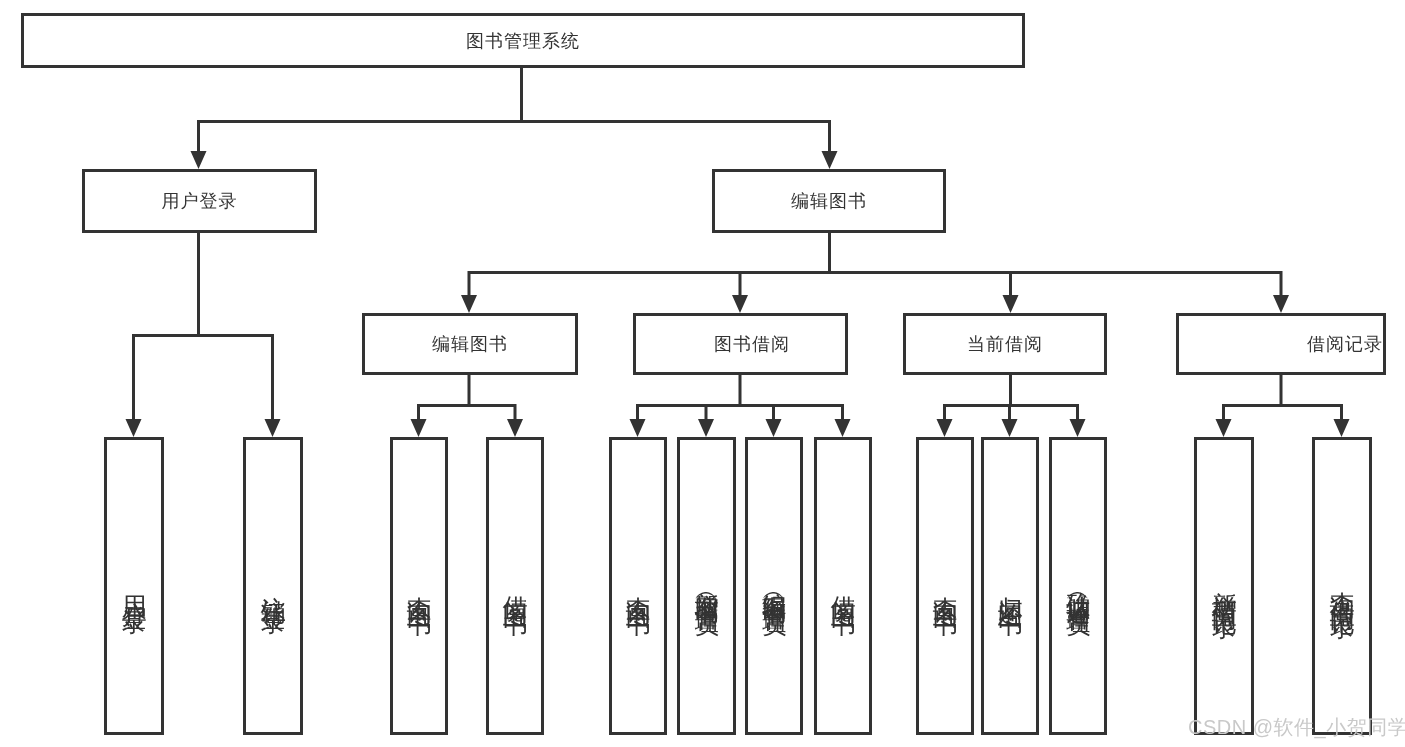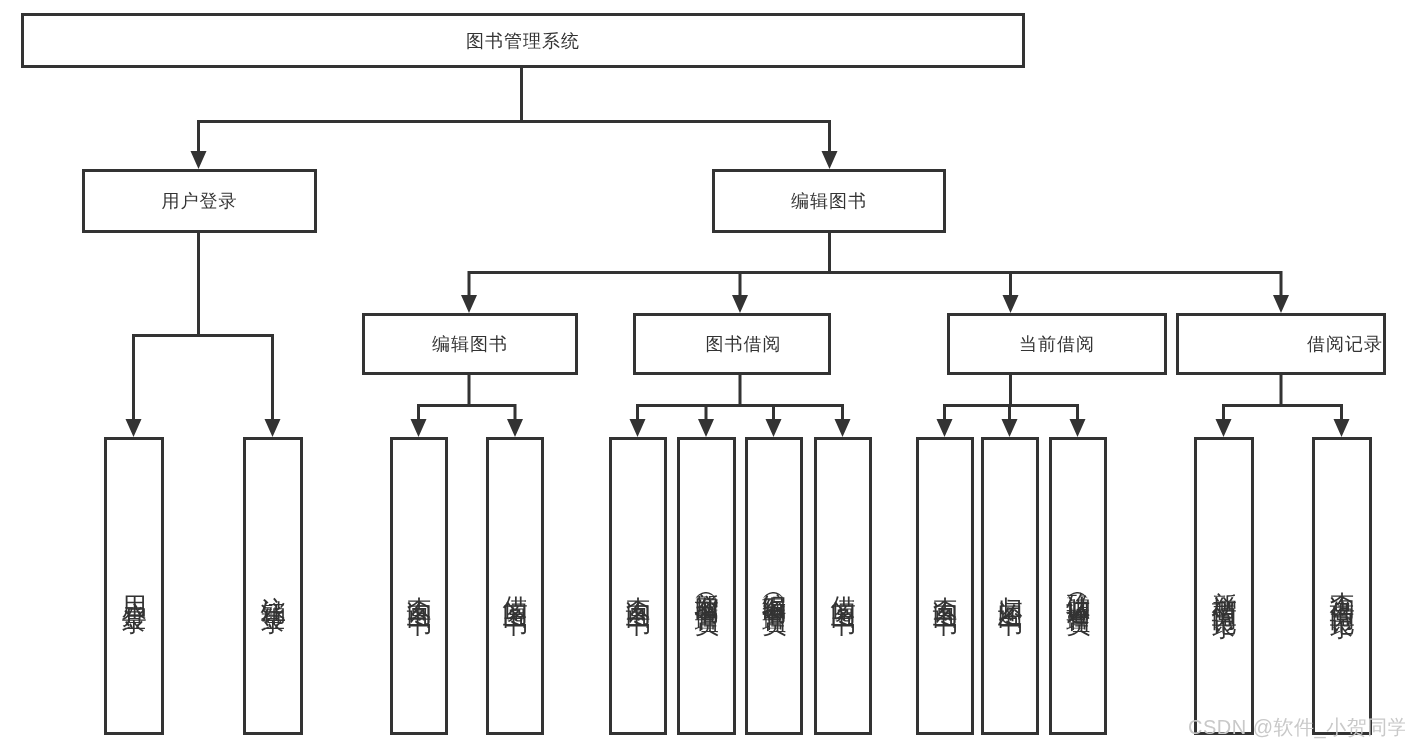--- a/index.html
+++ b/index.html
@@ -129,24 +129,24 @@
   <div class="box h" style="left:82px; top:169px; width:235px; height:64px;">
     <span>用户登录</span>
   </div>
   <div class="box h" style="left:712px; top:169px; width:234px; height:64px;">
     <span>编辑图书</span>
   </div>
 
   <div class="box h" style="left:362px; top:313px; width:216px; height:62px;">
     <span>编辑图书</span>
   </div>
-  <div class="box h" style="left:633px; top:313px; width:198px; height:62px;padding-left:23px;">
+  <div class="box h" style="left:633px; top:313px; width:215px; height:62px;padding-left:23px;">
     <span>图书借阅</span>
   </div>
-  <div class="box h" style="left:903px; top:313px; width:220px; height:62px;margin-left:44px;">
+  <div class="box h" style="left:903px; top:313px; width:204px; height:62px;">
     <span>当前借阅</span>
   </div>
   <div class="box h" style="left:1176px; top:313px; width:210px; height:62px;justify-content:flex-end;">
     <span>借阅记录</span>
   </div>
 
   <div class="box v" style="left:104px; width:60px;">
     <span class="vt">用户登录</span>
   </div>
   <div class="box v" style="left:243px; width:60px;">

